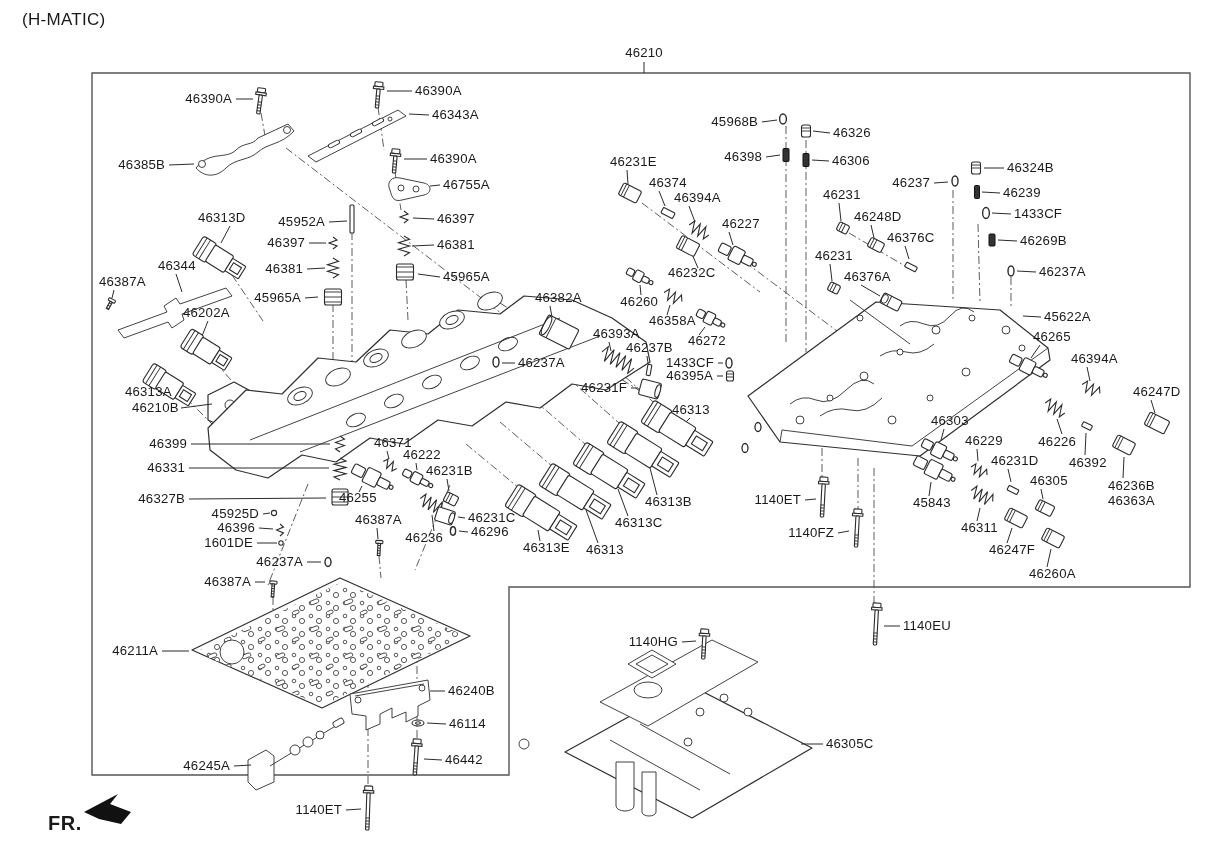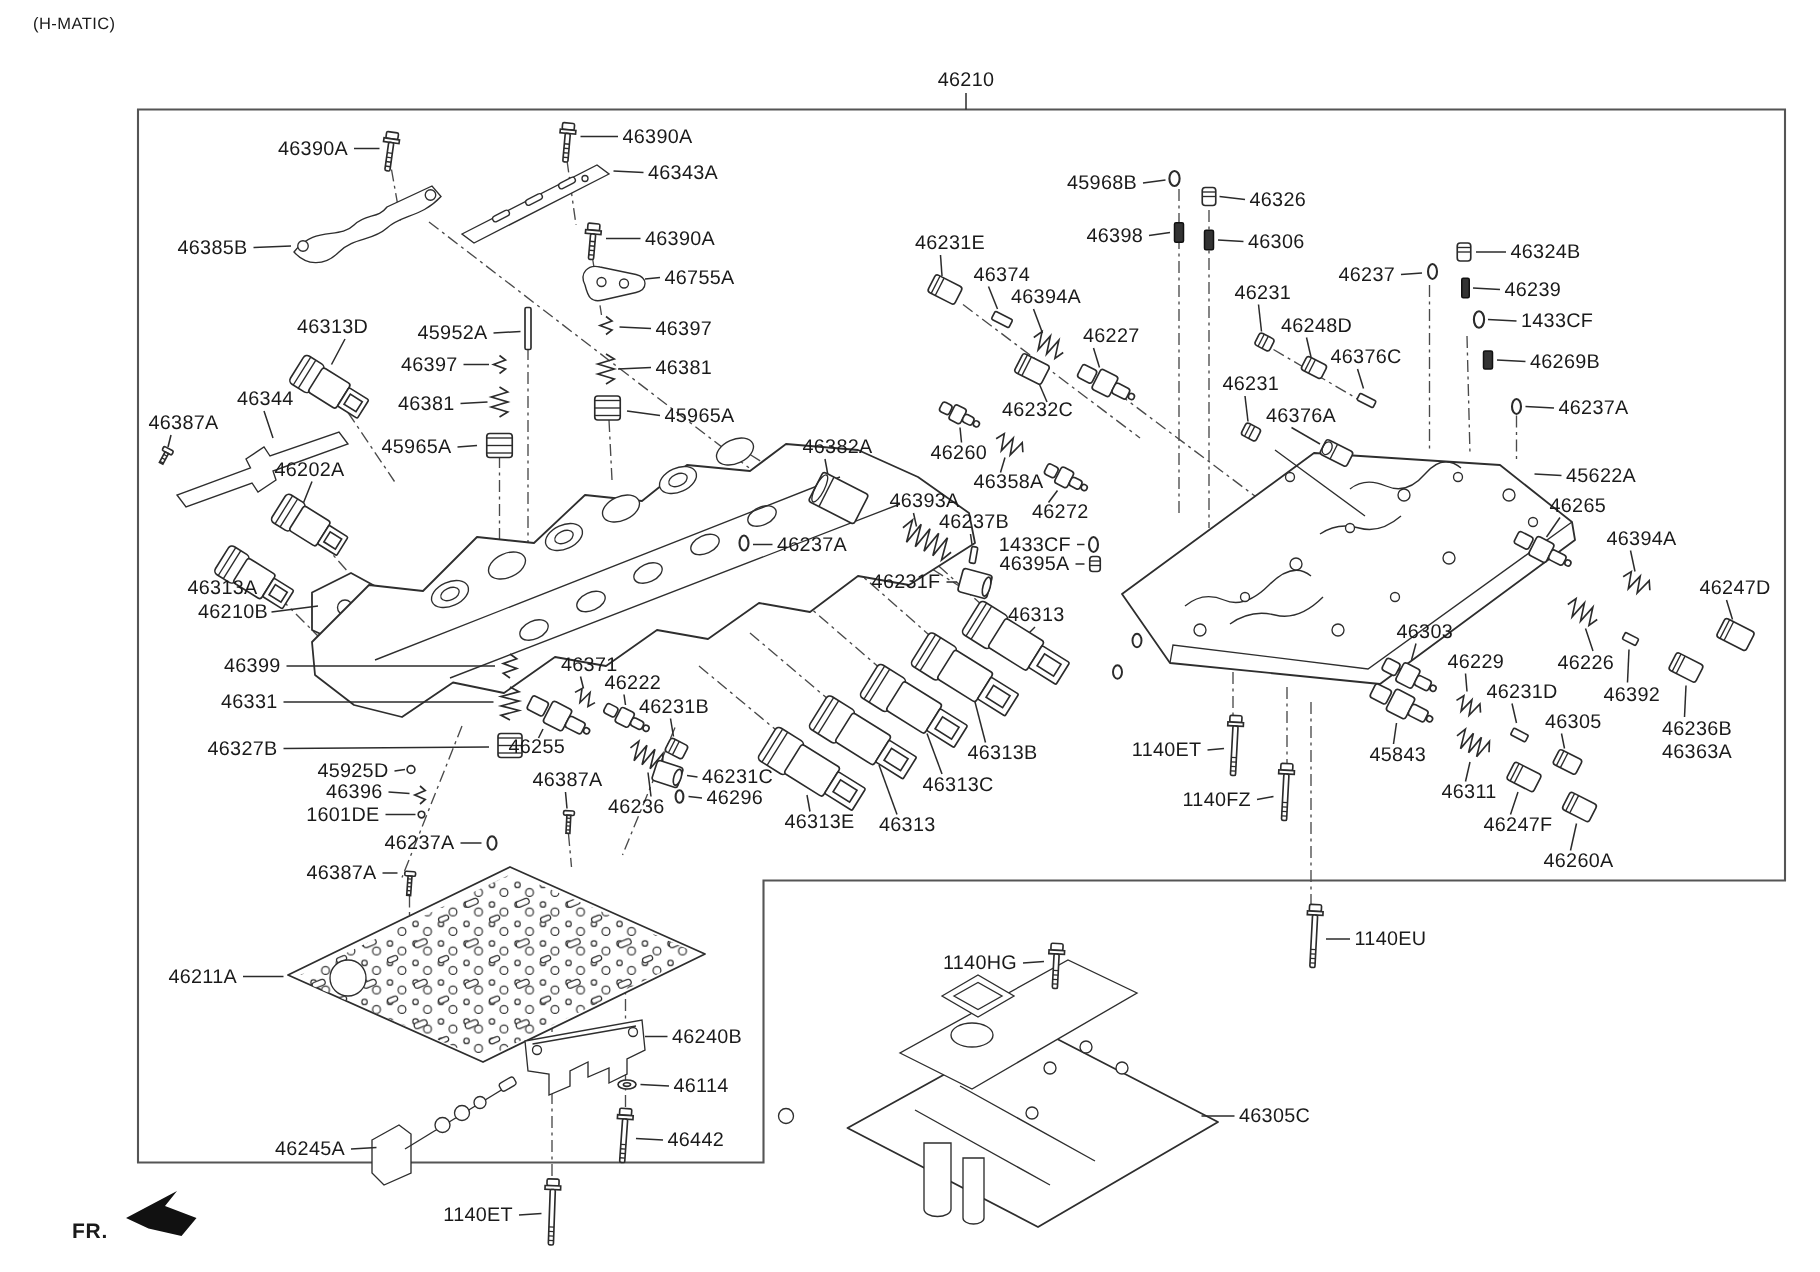--- a/index.html
+++ b/index.html
@@ -1,21 +1,21 @@
 <!DOCTYPE html>
 <html><head>
 <meta charset="utf-8">
 <style>
   html,body{margin:0;padding:0;background:#fff;}
   #stage{position:relative;width:1213px;height:848px;background:#fff;overflow:hidden;
          font-family:"Liberation Sans", sans-serif;color:#1a1a1a;}
   #diagram-svg{position:absolute;left:0;top:0;}
   .ov{position:absolute;white-space:nowrap;}
-  #hmatic{left:22px;top:10px;font-size:11px;letter-spacing:.3px;}
-  #fr{left:48px;top:812px;font-size:14px;font-weight:bold;letter-spacing:.5px;}
+  #hmatic{left:22px;top:10px;font-size:17px;letter-spacing:.3px;}
+  #fr{left:48px;top:812px;font-size:20px;font-weight:bold;letter-spacing:.5px;}
   text.lbl{font-family:"Liberation Sans",sans-serif;font-size:13.2px;fill:#1a1a1a;letter-spacing:.2px;}
   .dd{stroke:#4a4a4a;stroke-width:.9;fill:none;stroke-dasharray:8 3 2 3;}
   .body-outline{fill:#fff;stroke:#2e2e2e;stroke-width:1.2;stroke-linejoin:round;}
   .detail{fill:none;stroke:#2e2e2e;stroke-width:.9;}
   .detail-f{fill:#fff;stroke:#2e2e2e;stroke-width:.9;}
 </style>
 </head>
 <body>
 
 <div id="stage">

